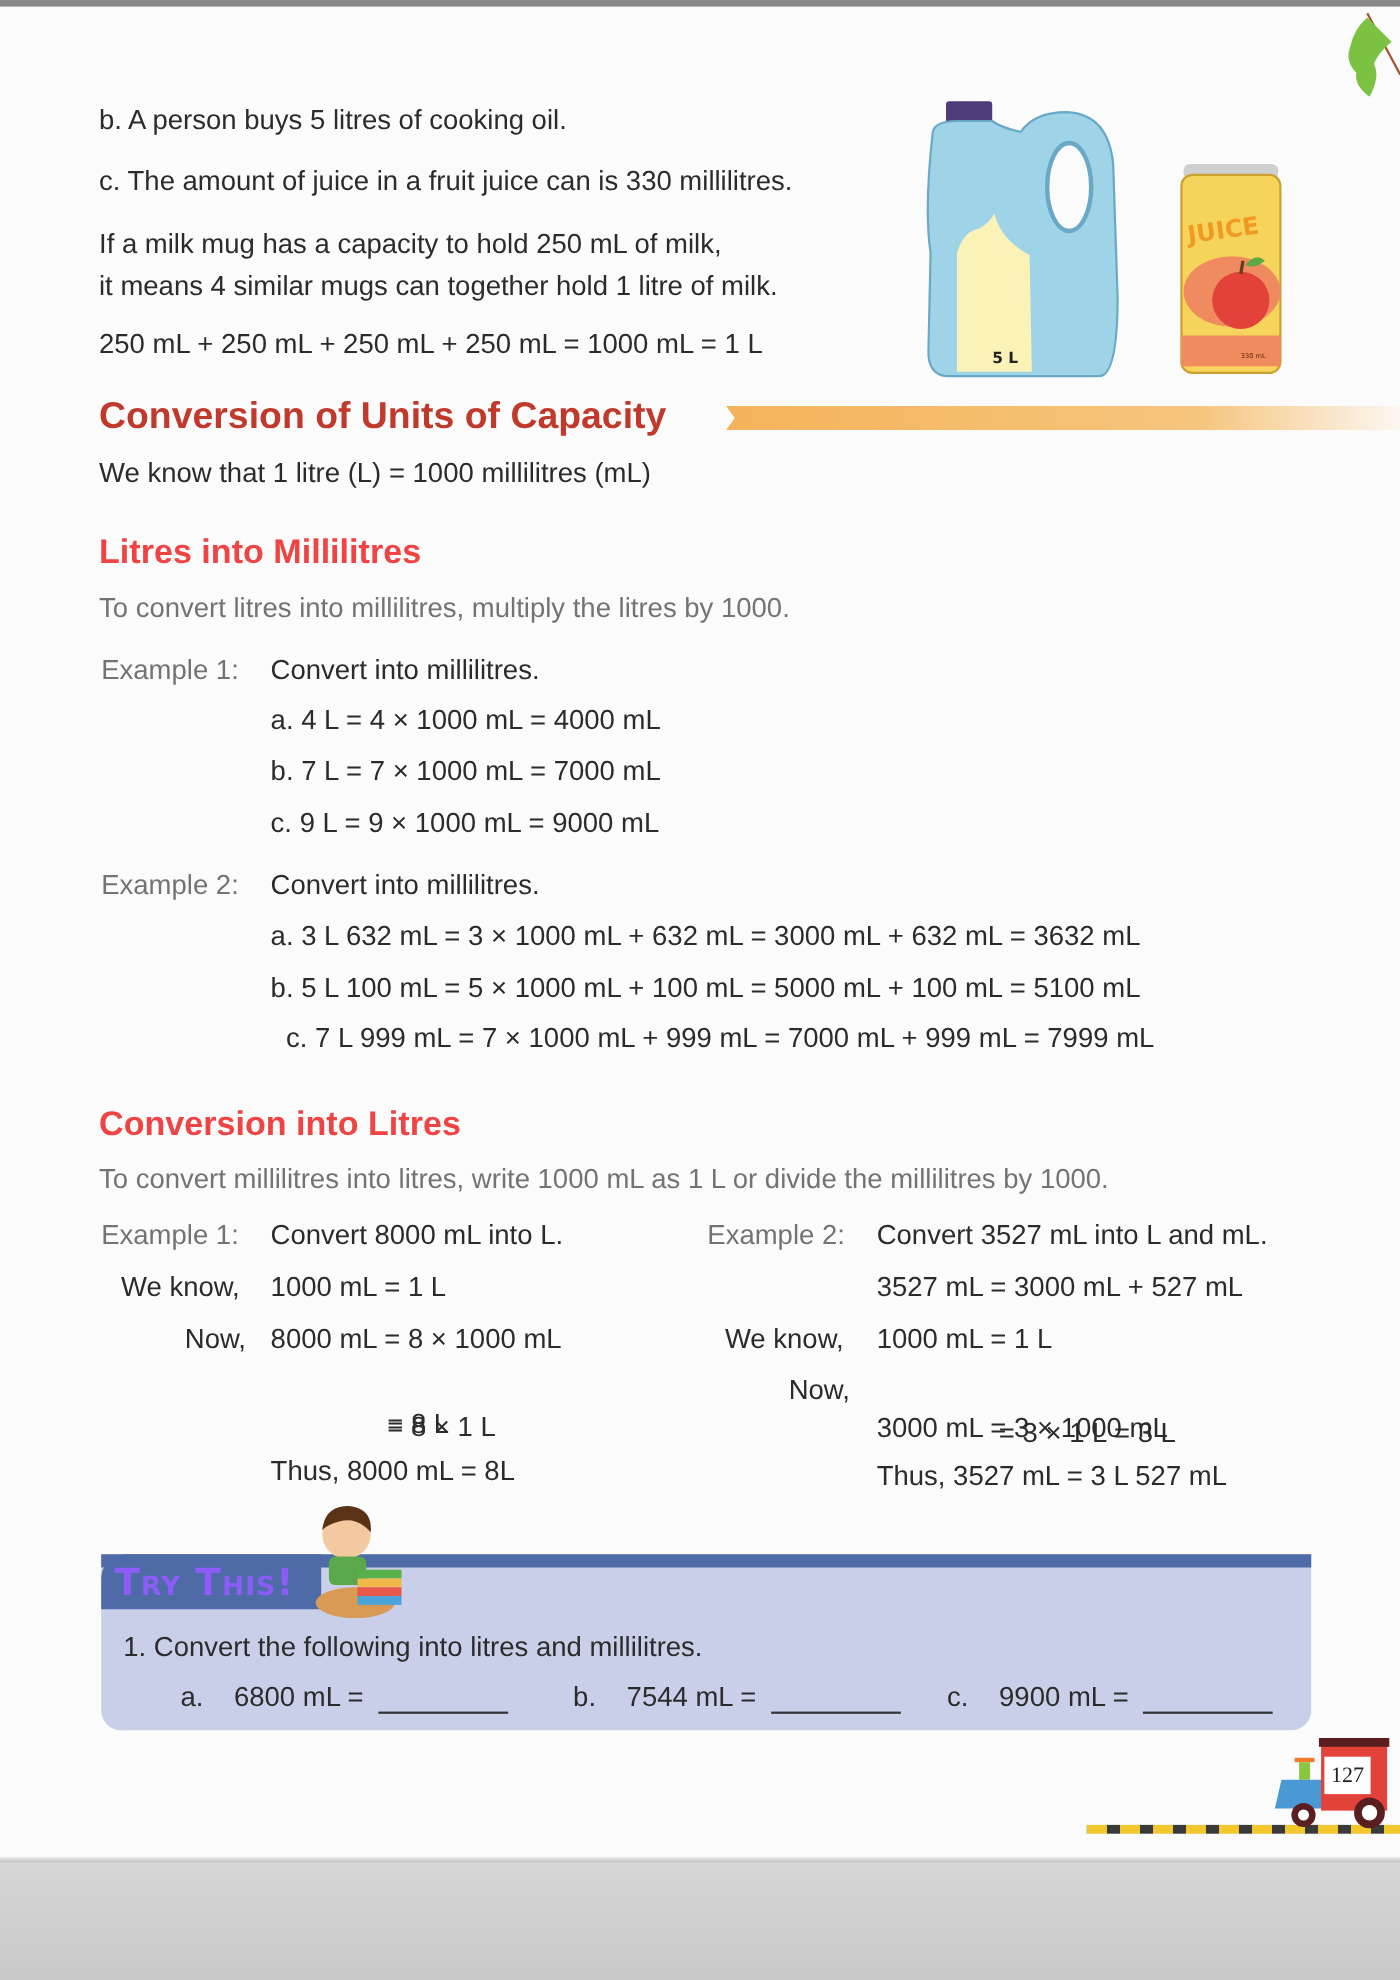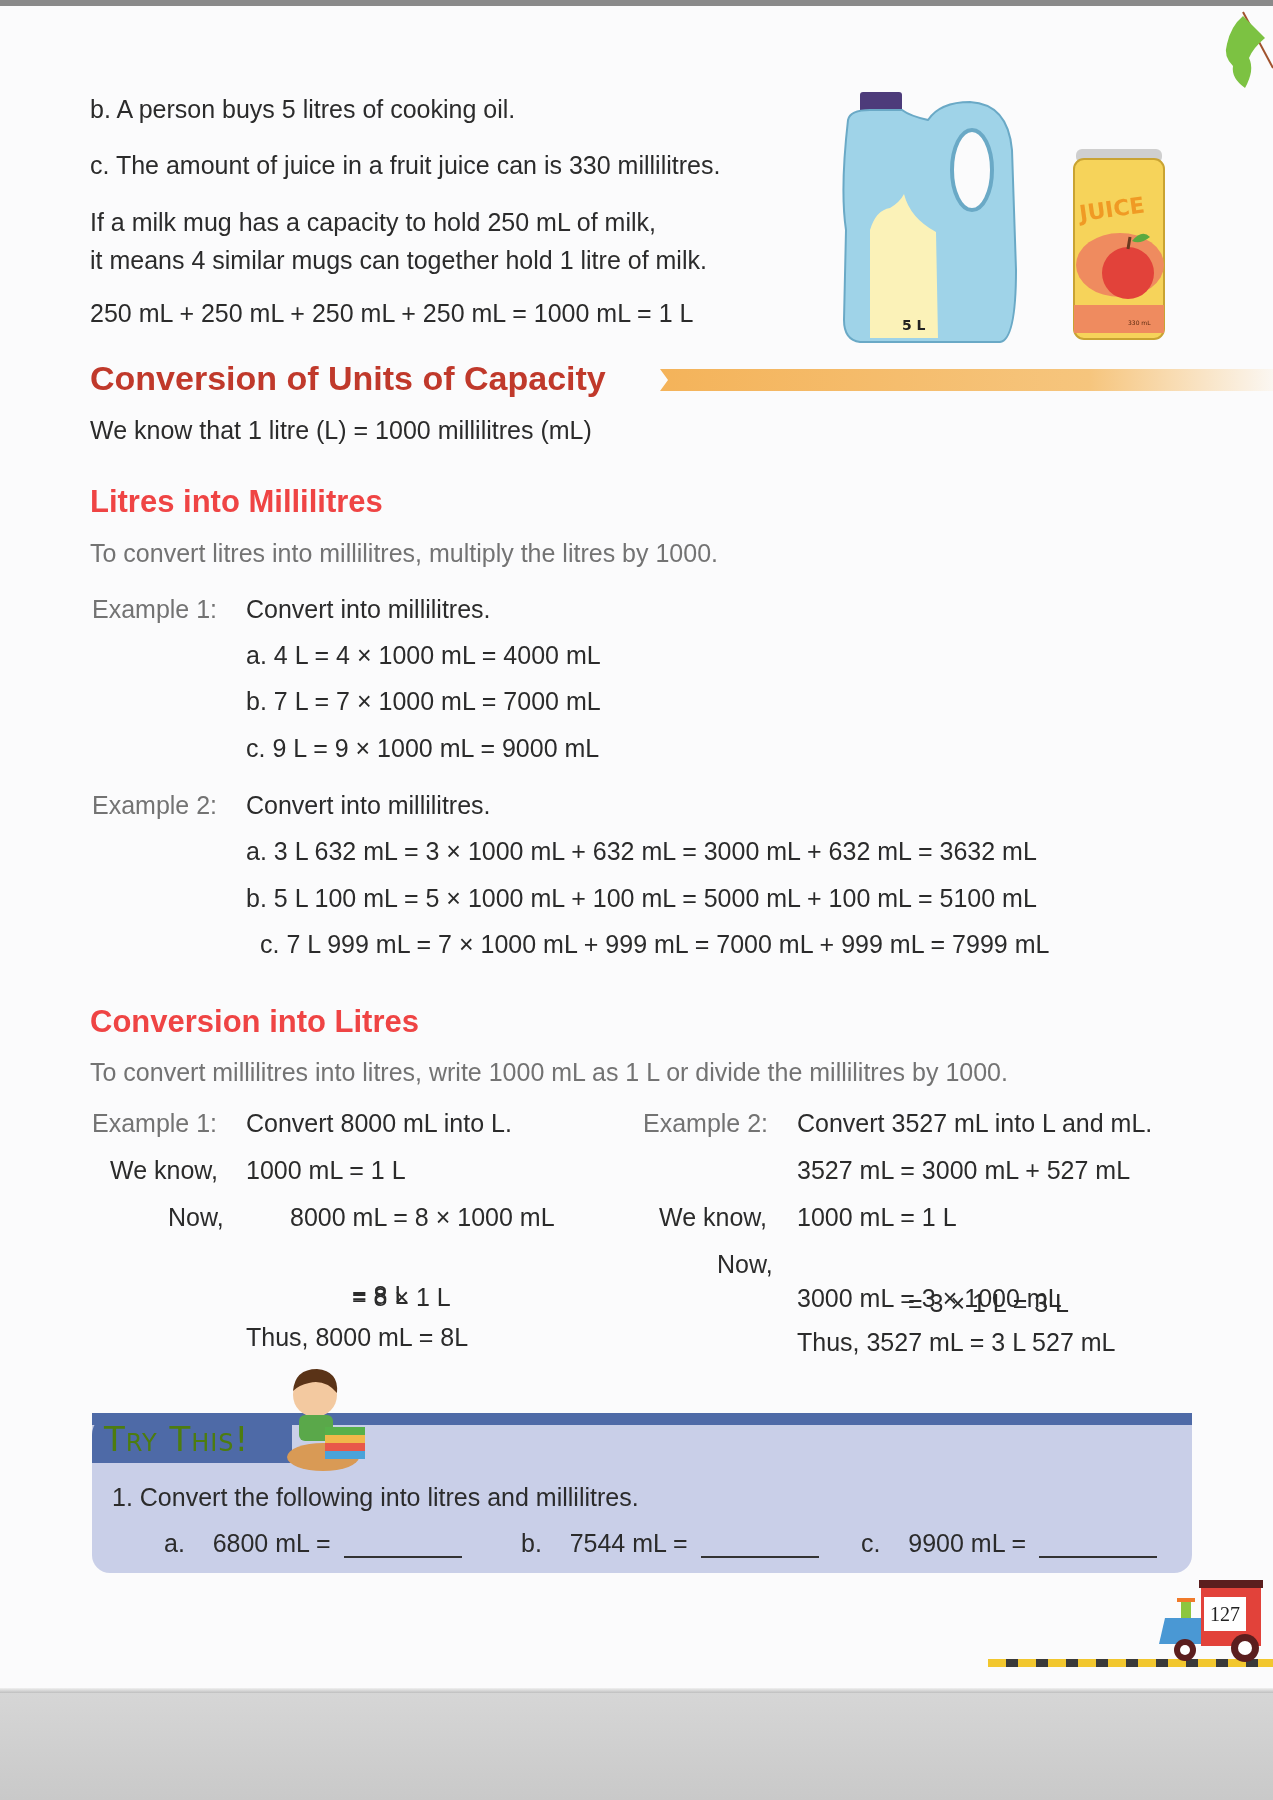--- a/index.html
+++ b/index.html
@@ -33,21 +33,21 @@
   .try-box {
     position: absolute; left: 92px; top: 1413px; width: 1100px; height: 160px;
     background: #c9cfe8; border-radius: 0 0 18px 18px;
   }
   .try-bar { position: absolute; left: 92px; top: 1413px; width: 1100px; height: 12px; background: #4e6aa7; }
   .try-tab {
     position: absolute; left: 92px; top: 1413px; width: 200px; height: 50px;
     background: #4e6aa7; border-radius: 22px 0 0 0;
   }
   .try-title {
-    position: absolute; left: 104px; top: 1418px; color: #4d7c0f; font-weight: normal;
+    position: absolute; left: 104px; top: 1418px; color: #8b5cf6; font-weight: bold;
     font-size: 34px; line-height: 42px; letter-spacing: 1px; font-variant: small-caps;
     font-family: "DejaVu Sans", sans-serif;
   }
   .kid { position: absolute; left: 285px; top: 1365px; width: 90px; height: 110px; }
   .blank { display: inline-block; width: 118px; border-bottom: 2px solid #333; height: 24px; vertical-align: bottom; margin-left: 6px; }
 
   
   .track { position: absolute; left: 988px; top: 1659px; width: 285px; height: 8px; background: repeating-linear-gradient(90deg, #f2c72e 0 18px, #3a3a3a 18px 30px); }
   .train { position: absolute; left: 1155px; top: 1578px; width: 115px; height: 90px; }
   .page-num {
@@ -112,21 +112,21 @@
 <div class="t" style="left:246px;top:929px;margin-left:14px;">c.  7 L 999 mL = 7 × 1000 mL + 999 mL = 7000 mL + 999 mL = 7999 mL</div>
 
 <div class="t h-navy" style="left:90px;top:1004px;">Conversion into Litres</div>
 <div class="t red" style="left:90px;top:1057px;">To convert millilitres into litres, write 1000 mL as 1 L or divide the millilitres by 1000.</div>
 
 <div class="t red" style="left:92px;top:1108px;">Example 1:</div>
 <div class="t" style="left:246px;top:1108px;">Convert 8000 mL into L.</div>
 <div class="t" style="left:110px;top:1155px;">We know,</div>
 <div class="t" style="left:246px;top:1155px;">1000 mL = 1 L</div>
 <div class="t" style="left:168px;top:1202px;">Now,</div>
-<div class="t" style="left:246px;top:1202px;margin-left:44px;">8000 mL = 8 × 1000 mL</div>
+<div class="t" style="left:246px;top:1202px;">8000 mL = 8 × 1000 mL</div>
 <div class="t" style="left:352px;top:1241px;margin-top:41px;">= 8 × 1 L</div>
 <div class="t" style="left:352px;top:1280px;">= 8 L</div>
 <div class="t" style="left:246px;top:1322px;">Thus, 8000 mL = 8L</div>
 
 <div class="t red" style="left:643px;top:1108px;">Example 2:</div>
 <div class="t" style="left:797px;top:1108px;">Convert 3527 mL into L and mL.</div>
 <div class="t" style="left:797px;top:1155px;">3527 mL = 3000 mL + 527 mL</div>
 <div class="t" style="left:659px;top:1202px;">We know,</div>
 <div class="t" style="left:797px;top:1202px;">1000 mL = 1 L</div>
 <div class="t" style="left:717px;top:1249px;">Now,</div>

